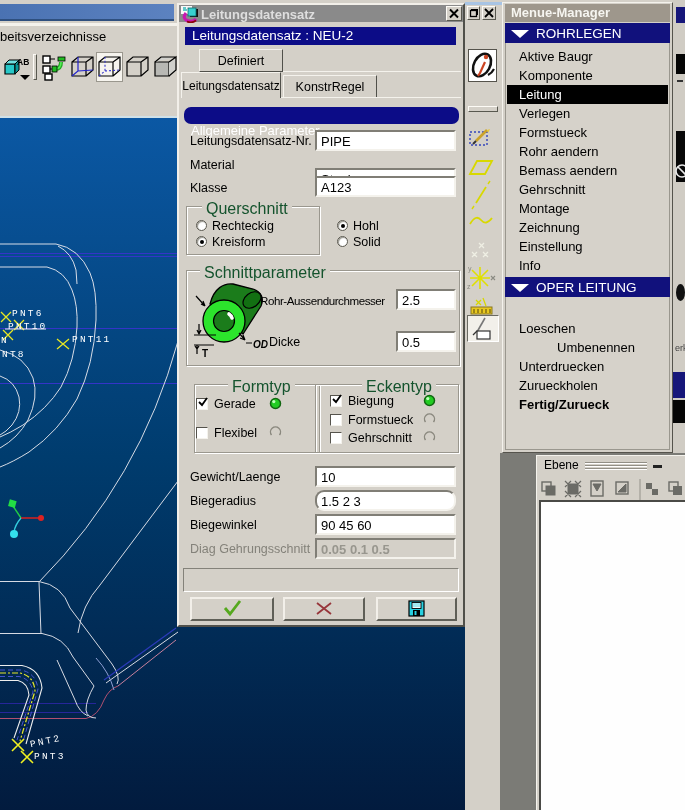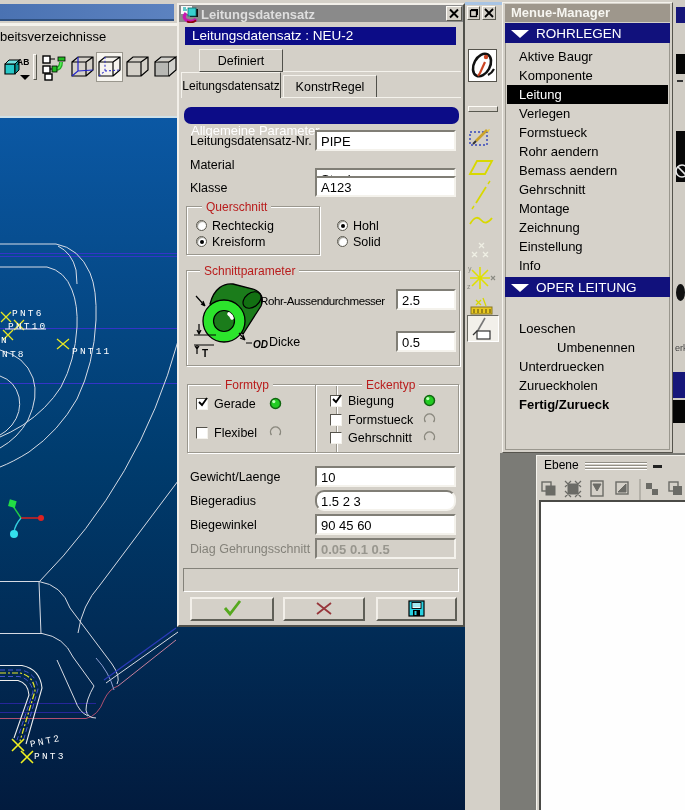--- a/index.html
+++ b/index.html
@@ -2,21 +2,21 @@
 <html><head><meta charset="utf-8">
 <style>
 *{margin:0;padding:0;box-sizing:border-box;}
 html,body{width:685px;height:810px;overflow:hidden;background:#d4d0c8;font-family:"Liberation Sans",sans-serif;}
 .abs{position:absolute;}
 #stage{position:relative;width:685px;height:810px;}
 .raised{border:1px solid;border-color:#fdfbf6 #58584f #58584f #fdfbf6;}
 .raised2{border:2px solid;border-color:#f2efe9 #5f5f57 #5f5f57 #f2efe9;}
 .inp{background:#fff;border:2px solid;border-color:#807e76 #f4f2ec #f4f2ec #807e76;font-size:13px;color:#000;padding:2px 0 0 4px;}
 .gb{border:1px solid #9a978e;box-shadow:1px 1px 0 #ffffff, inset 1px 1px 0 #ffffff;}
-.leg{position:absolute;top:-7px;background:#d4d0c8;padding:0 4px;font-size:12px;color:#b91c1c;}
+.leg{position:absolute;top:-7px;background:#d4d0c8;padding:0 4px;font-size:16px;color:#14532d;}
 .lbl{position:absolute;font-size:12.5px;color:#000;}
 .mi{position:absolute;left:5px;width:161px;height:19px;font-size:13px;color:#000;padding:2px 0 0 12px;}
 .cb{position:absolute;width:12px;height:12px;background:#fff;border:1px solid;border-color:#55534c #f4f2ec #f4f2ec #55534c;}
 .rad{position:absolute;width:11px;height:11px;border-radius:50%;background:#fff;border:1px solid #5a584f;box-shadow:inset 1px 1px 1px #9a988f;}
 </style></head>
 <body>
 <div id="stage">
 
 <div class="abs" style="left:0;top:116px;width:465px;height:694px;background:linear-gradient(#0b58a4 0,#003c6e 49%,#021b3e 100%);border-top:2px solid #cfe0e8;"></div>
 
@@ -81,21 +81,21 @@
   <path d="M14,320 L24,330 M24,320 L14,330"></path>
   <path d="M57,339 L69,349 M69,339 L57,349"></path>
   <path d="M3,330 L13,340 M13,330 L3,340"></path>
  </g>
  <path d="M5,329 H46" stroke="#e9e9ef" stroke-width="1"></path>
 </svg>
 
 <div class="abs" style="left:12px;top:308px;color:#fff;font-family:'Liberation Mono',monospace;font-size:9.5px;letter-spacing:2.2px;">PNT6</div>
 <div class="abs" style="left:8px;top:321px;color:#fff;font-family:'Liberation Mono',monospace;font-size:9.5px;letter-spacing:2.2px;">PNT10</div>
 <div class="abs" style="left:1px;top:335px;color:#fff;font-family:'Liberation Mono',monospace;font-size:9.5px;letter-spacing:2.2px;">N</div>
-<div class="abs" style="left:72px;top:334px;color:#fff;font-family:'Liberation Mono',monospace;font-size:9.5px;letter-spacing:2.2px;margin-top:12px;">PNT11</div>
+<div class="abs" style="left:72px;top:334px;color:#fff;font-family:'Liberation Mono',monospace;font-size:9.5px;letter-spacing:2.2px;">PNT11</div>
 <div class="abs" style="left:2px;top:349px;color:#fff;font-family:'Liberation Mono',monospace;font-size:9.5px;letter-spacing:2.2px;">NT8</div>
 <div class="abs" style="left:30px;top:736px;color:#fff;font-family:'Liberation Mono',monospace;font-size:9.5px;letter-spacing:2.2px;transform:rotate(-12deg);">PNT2</div>
 <div class="abs" style="left:34px;top:751px;color:#fff;font-family:'Liberation Mono',monospace;font-size:9.5px;letter-spacing:2.2px;">PNT3</div>
 
 <div class="abs" style="left:0;top:0;width:177px;height:116px;background:#d4d0c8;"></div>
 <div class="abs" style="left:0;top:4px;width:174px;height:17px;background:linear-gradient(90deg,#4a72b2,#5c82c0);border-bottom:2px solid #2e4f7e;"></div>
 <div class="abs" style="left:0;top:23px;width:177px;height:3px;background:#f4f2ec;"></div>
 <div class="abs" style="left:0px;top:29px;font-size:13px;color:#000;">beitsverzeichnisse</div>
 
 <svg class="abs" style="left:3px;top:55px;" width="30" height="26" viewBox="0 0 30 26">
@@ -336,21 +336,21 @@
  <path d="M8,69 H28 M11,69 V78 M11,73 L9,70 M11,73 L13,70" stroke="#000" stroke-width="1.2"></path>
  <text x="16" y="81" font-size="10" font-weight="bold" fill="#000" font-family="Liberation Sans">T</text>
  <path d="M59,64 L53,57 M59,64 L57,59 M59,64 L54,62 M60,67 H66" stroke="#000" stroke-width="1.2"></path>
  <text x="67" y="72" font-size="10" font-weight="bold" font-style="italic" fill="#000" font-family="Liberation Sans">OD</text>
 </svg>
 <div class="lbl" style="left:260px;top:294px;font-size:11.6px;letter-spacing:-0.45px;width:128px;white-space:nowrap;z-index:5;">Rohr-Aussendurchmesser</div>
 <div class="abs inp" style="left:396px;top:289px;width:60px;height:21px;">2.5</div>
 <div class="lbl" style="left:269px;top:335px;">Dicke</div>
 <div class="abs inp" style="left:396px;top:331px;width:60px;height:21px;">0.5</div>
 
-<div class="abs gb" style="left:187px;top:384px;width:150px;height:69px;padding-left:10px;">
+<div class="abs gb" style="left:194px;top:384px;width:126px;height:69px;padding-left:10px;">
       <span class="leg" style="left:33px;">Formtyp</span>
     </div>
 <div class="cb" style="left:196px;top:398px;"></div>
 <svg class="abs" style="left:196px;top:395px;" width="14" height="14">
       <path d="M3,7 L6,10 L11,3" stroke="#000" stroke-width="1.8" fill="none"></path>
     </svg>
 <div class="lbl" style="left:214px;top:397px;">Gerade</div>
 <svg class="abs" style="left:269px;top:397px;" width="13" height="13">
       <circle cx="6.5" cy="6.5" r="5" fill="#22cc22" stroke="#116611" stroke-width="1.5"></circle>
       <circle cx="4.8" cy="4.6" r="1.6" fill="#bfffbb"></circle>

